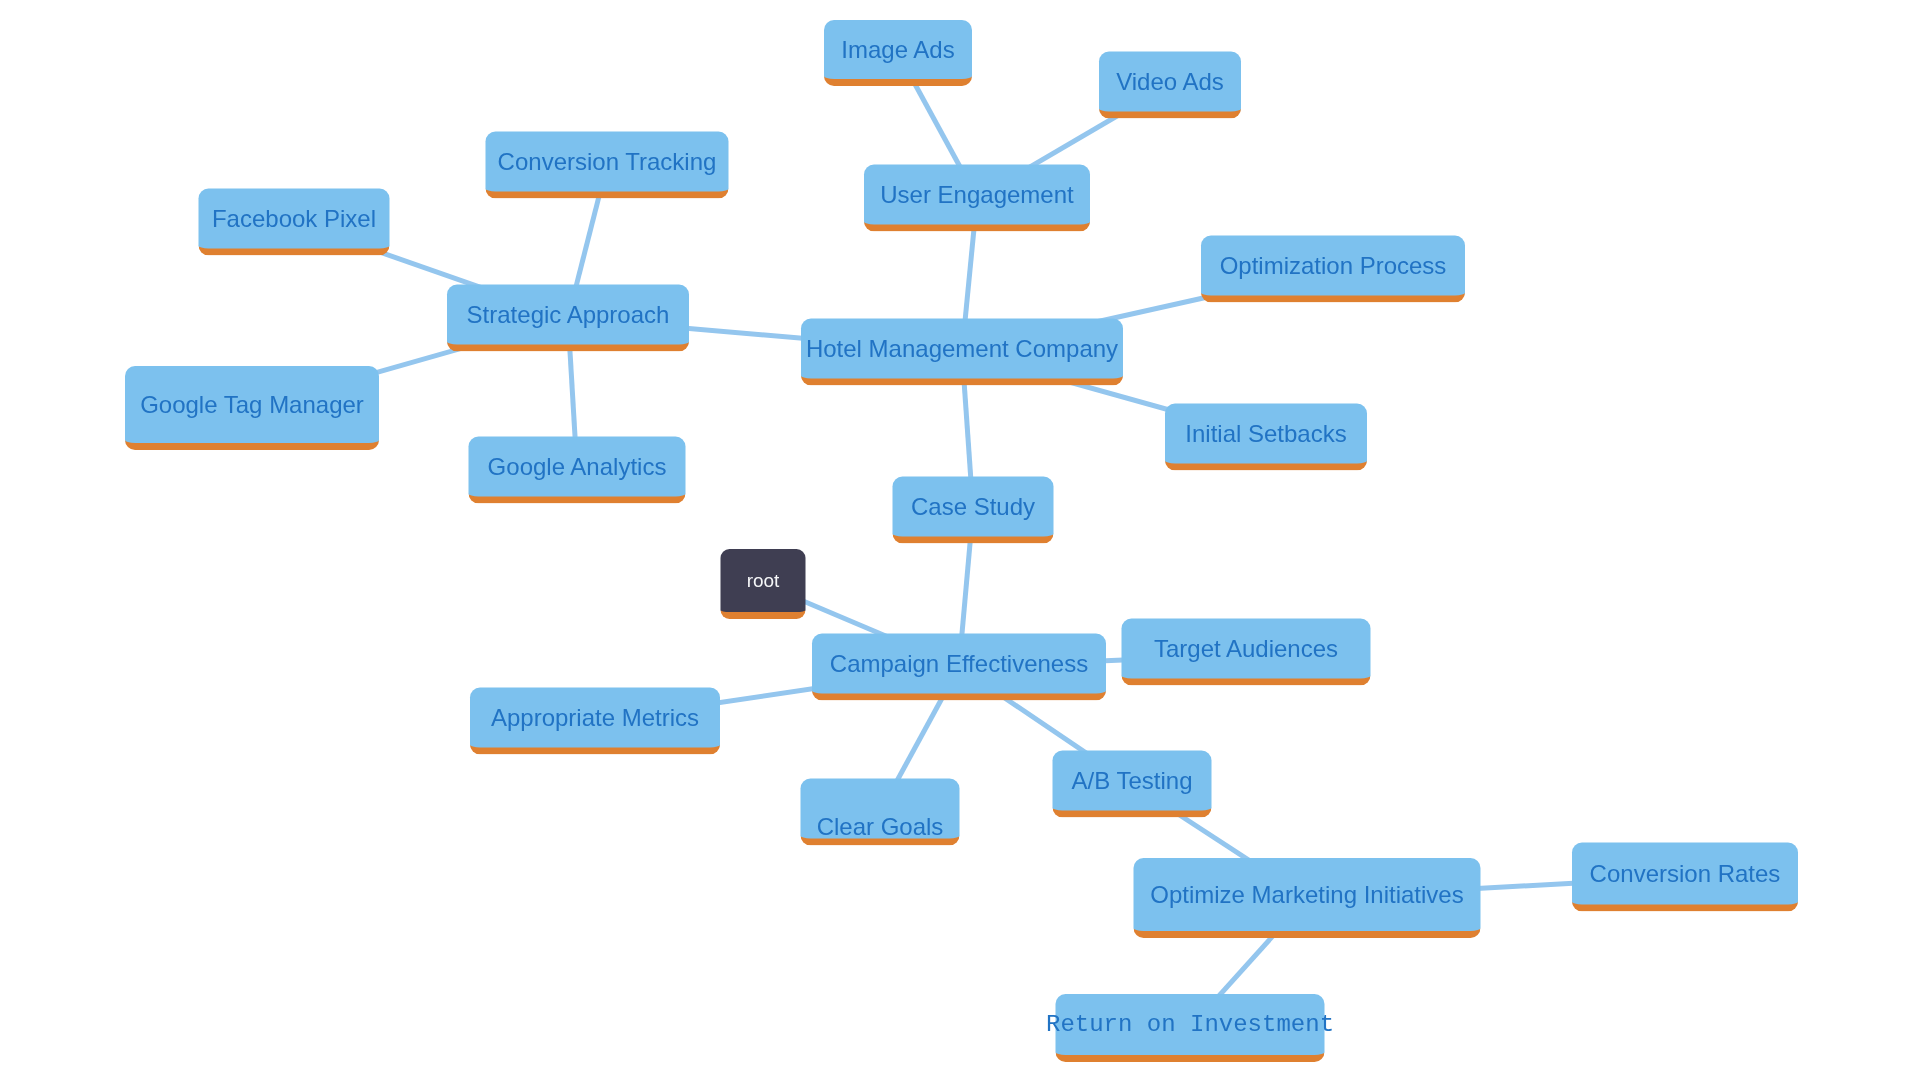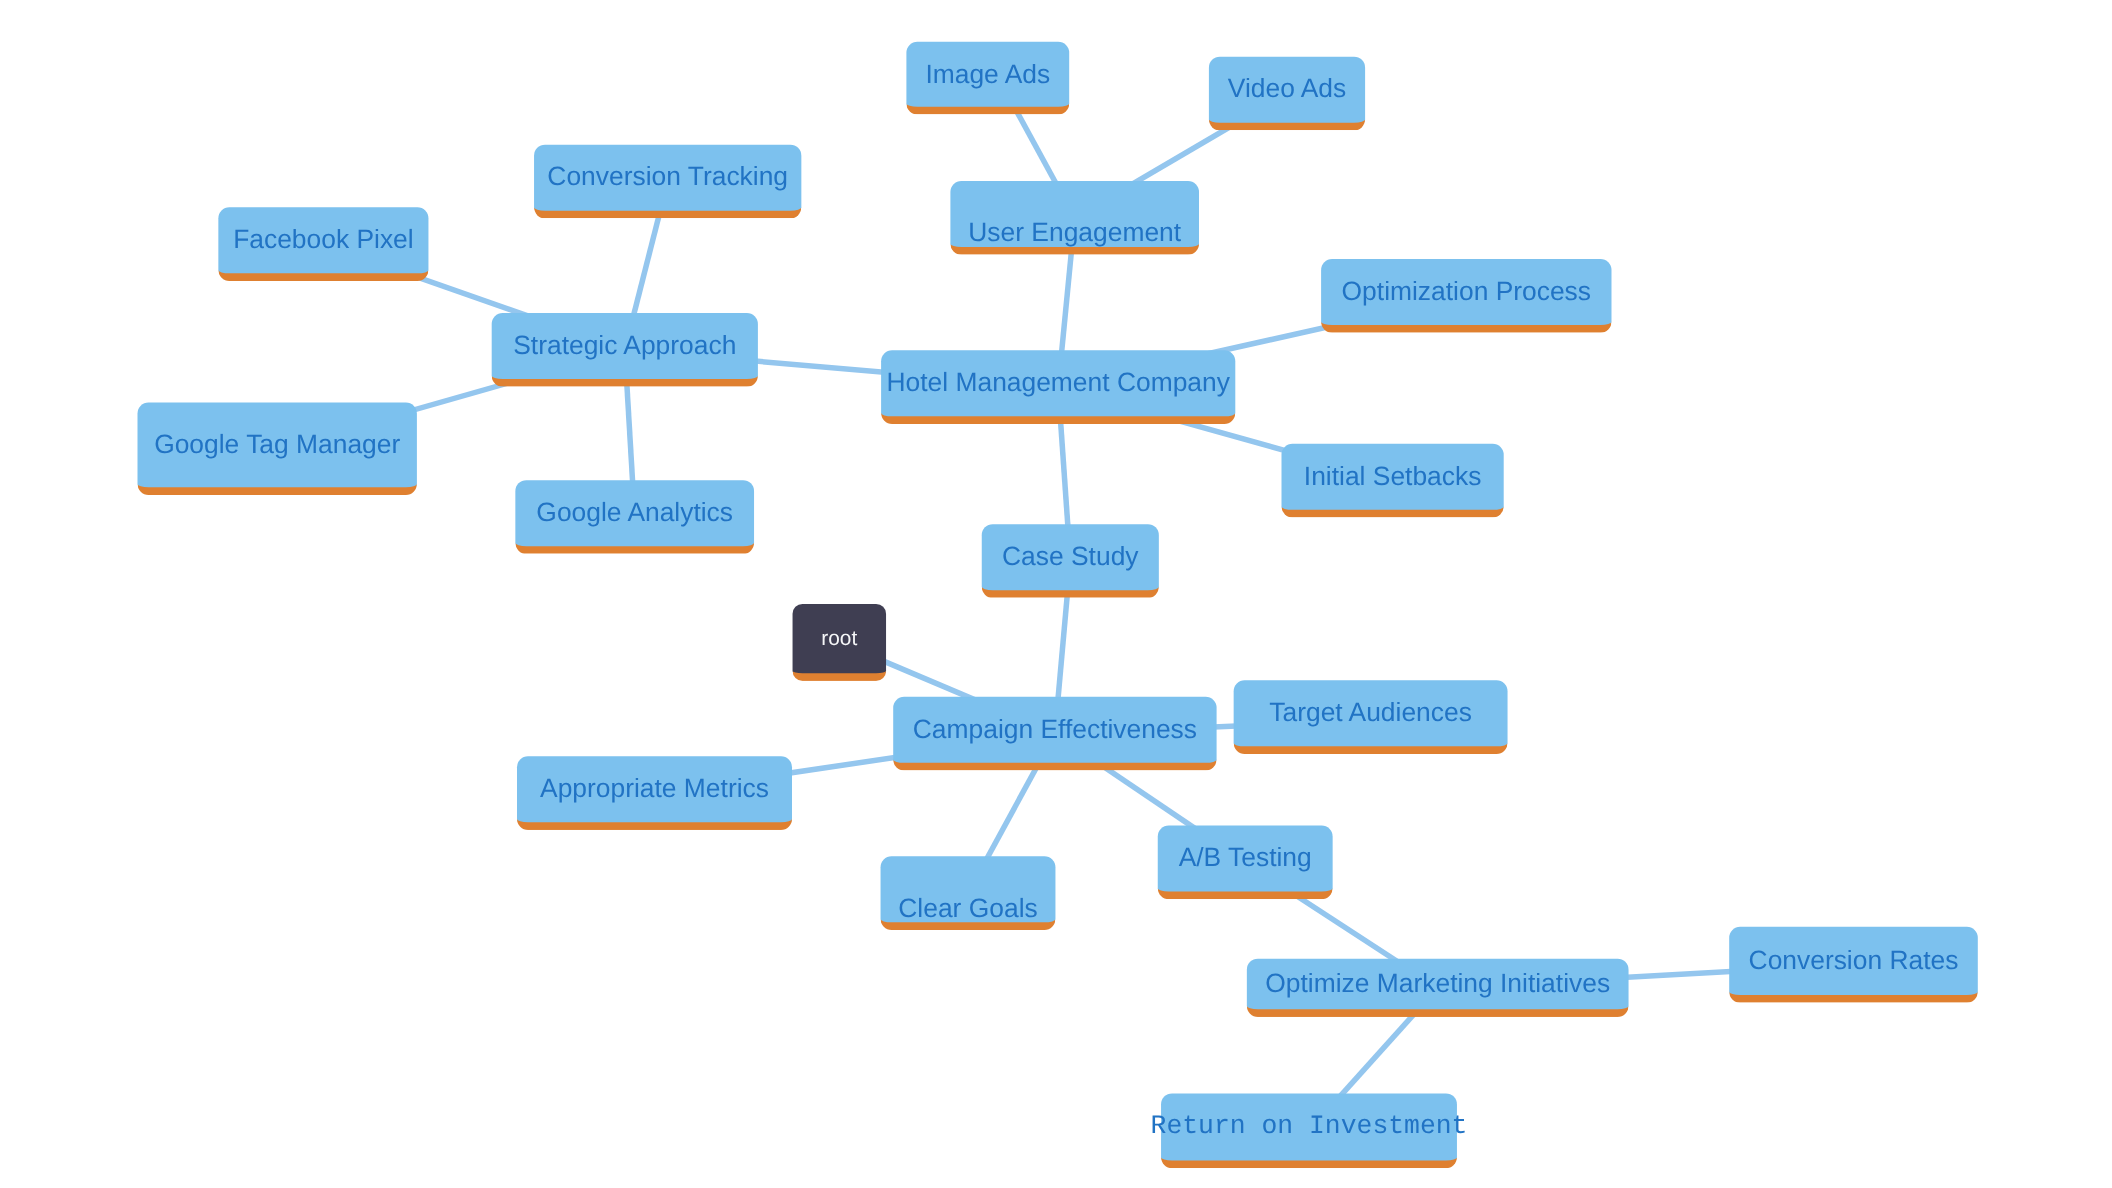--- a/index.html
+++ b/index.html
@@ -86,24 +86,24 @@
       </div>
       <div class="node" style="left: 959px; top: 667px; width: 294px; height: 67px;">
         <span class="label">Campaign Effectiveness</span>
       </div>
       <div class="node" style="left: 973px; top: 510px; width: 161px; height: 67px;">
         <span class="label">Case Study</span>
       </div>
       <div class="node" style="left: 962px; top: 352px; width: 322px; height: 67px;">
         <span class="label">Hotel Management Company</span>
       </div>
-      <div class="node" style="left: 977px; top: 198px; width: 226px; height: 67px; align-items: flex-end;">
+      <div class="node" style="left: 977px; top: 198px; width: 226px; height: 67px;">
         <span class="label">User Engagement</span>
       </div>
-      <div class="node" style="left: 898px; top: 71px; width: 148px; height: 66px;">
+      <div class="node" style="left: 898px; top: 53px; width: 148px; height: 66px;">
         <span class="label">Image Ads</span>
       </div>
       <div class="node" style="left: 1170px; top: 85px; width: 142px; height: 67px;">
         <span class="label">Video Ads</span>
       </div>
       <div class="node" style="left: 1333px; top: 269px; width: 264px; height: 67px;">
         <span class="label">Optimization Process</span>
       </div>
       <div class="node" style="left: 1266px; top: 437px; width: 202px; height: 67px;">
         <span class="label">Initial Setbacks</span>
@@ -128,21 +128,21 @@
       </div>
       <div class="node" style="left: 595px; top: 721px; width: 250px; height: 67px;">
         <span class="label">Appropriate Metrics</span>
       </div>
       <div class="node" style="left: 880px; top: 812px; width: 159px; height: 67px; align-items: flex-end;">
         <span class="label">Clear Goals</span>
       </div>
       <div class="node" style="left: 1132px; top: 784px; width: 159px; height: 67px;">
         <span class="label">A/B Testing</span>
       </div>
-      <div class="node" style="left: 1307px; top: 898px; width: 347px; height: 53px;">
+      <div class="node" style="left: 1307px; top: 898px; width: 347px; height: 80px;">
         <span class="label">Optimize Marketing Initiatives</span>
       </div>
       <div class="node" style="left: 1685px; top: 877px; width: 226px; height: 69px;">
         <span class="label">Conversion Rates</span>
       </div>
       <div class="node" style="left: 1190px; top: 1028px; width: 269px; height: 68px; font-family: Liberation Mono, monospace;">
         <span class="label">Return on Investment</span>
       </div>
     </div>
 </div>

